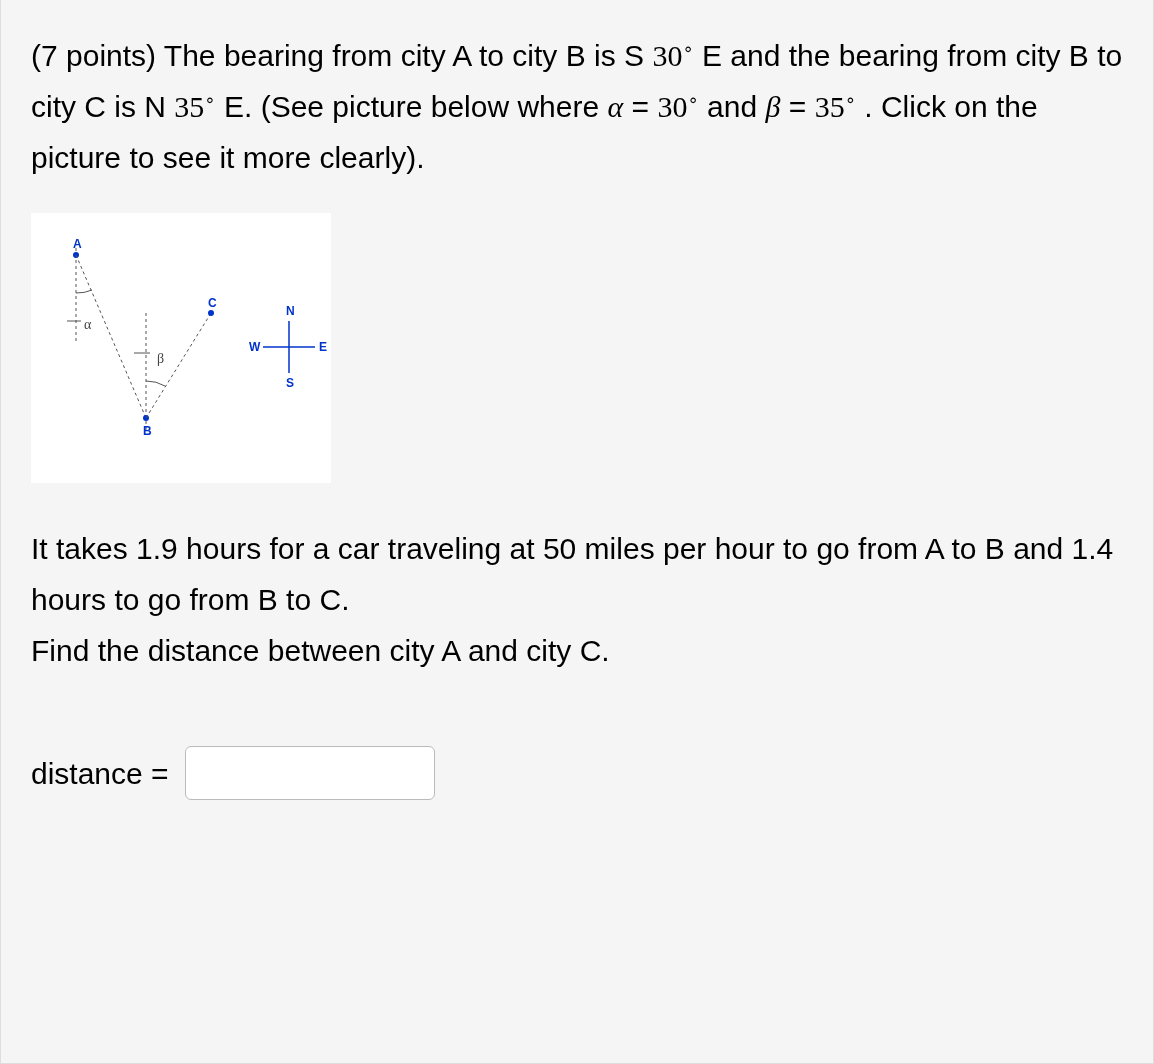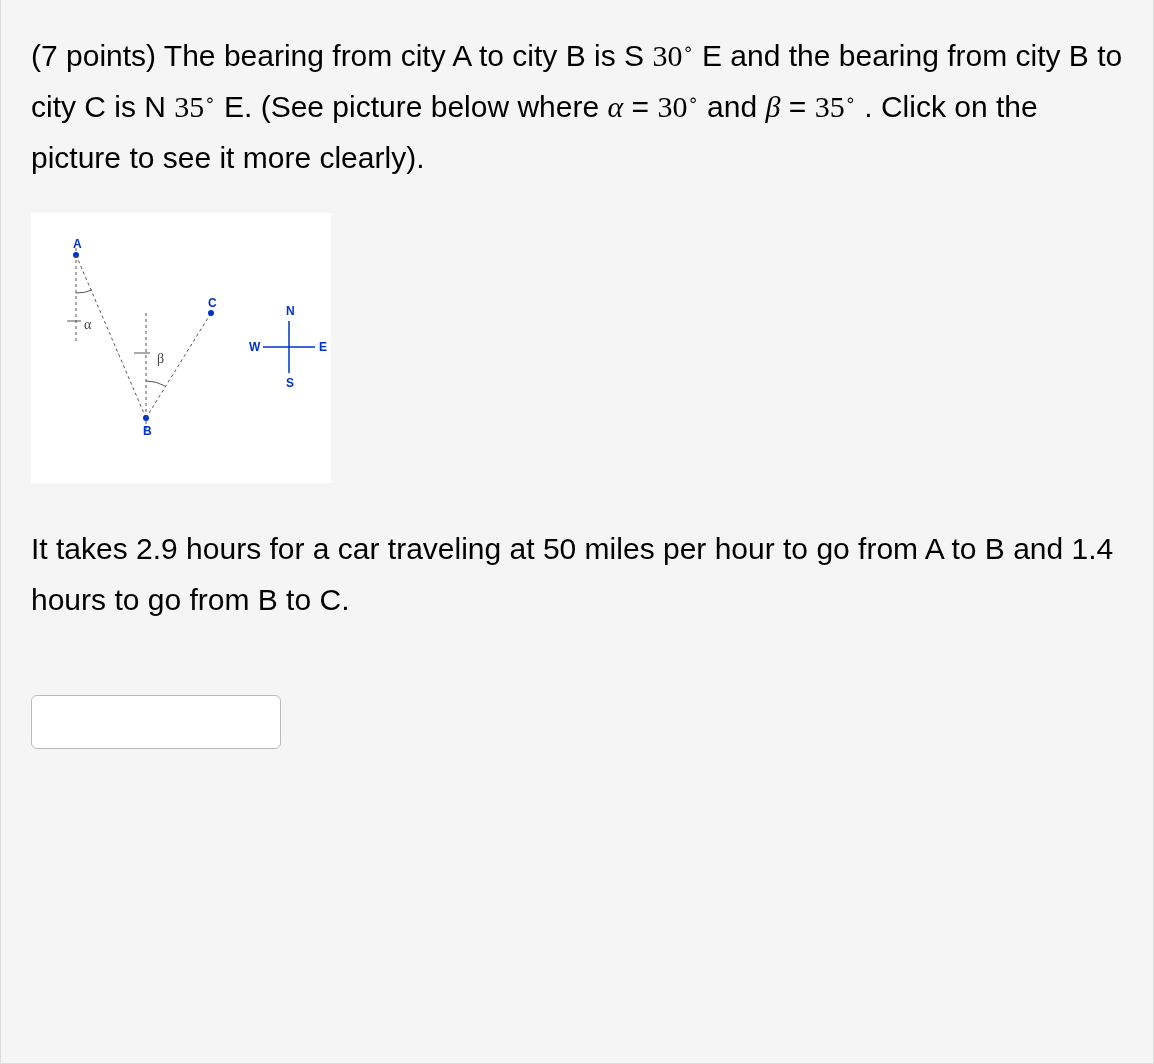--- a/index.html
+++ b/index.html
@@ -98,18 +98,20 @@
       <line x1="232" y1="134" x2="284" y2="134" stroke="#0033cc" stroke-width="1.5"></line>
       <text x="255" y="102" class="diag-label">N</text>
       <text x="288" y="138" class="diag-label">E</text>
       <text x="255" y="174" class="diag-label">S</text>
       <text x="218" y="138" class="diag-label">W</text>
     </g>
   </svg>
 </div>
 
 <div class="para2">
-  <div>It takes 2.9 hours for a car traveling at 50 miles per hour to go from A to B and 1.4 hours to go from B to C.</div>
+  <div>It takes 1.9 hours for a car traveling at 50 miles per hour to go from A to B and 1.4 hours to go from B to C.</div>
+  <div>Find the distance between city A and city C.</div>
 </div>
 
 <div class="answer-row">
+  <span>distance =</span>
   <input type="text" class="answer-input" style="">
 </div>
 
 </body></html>

